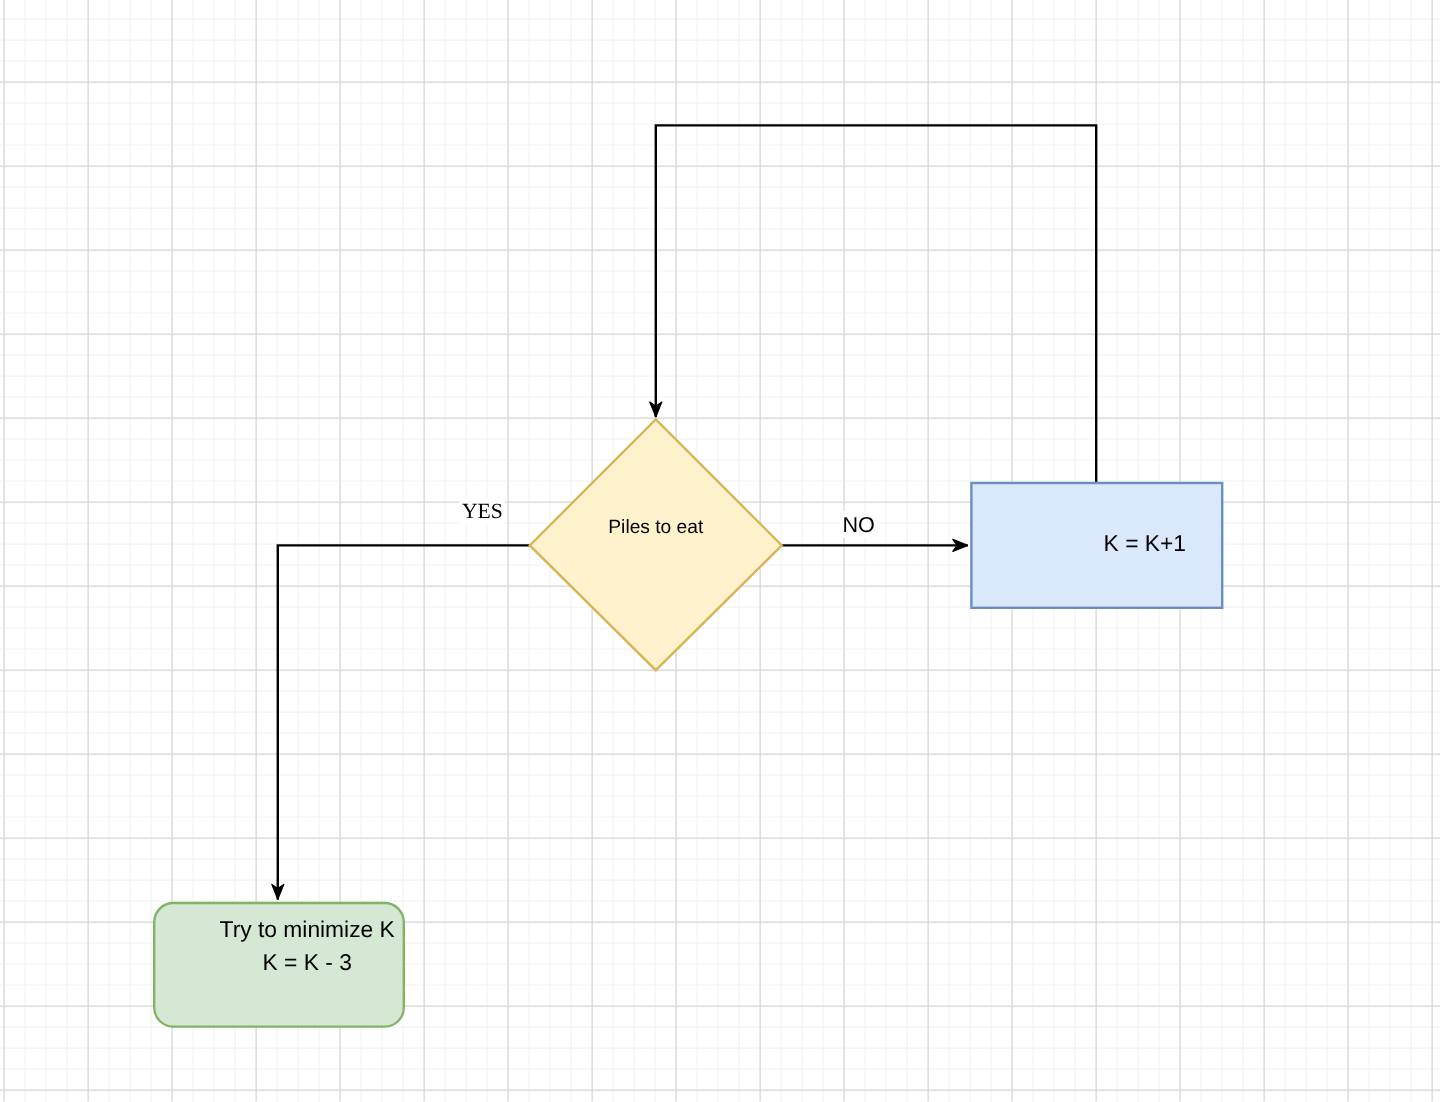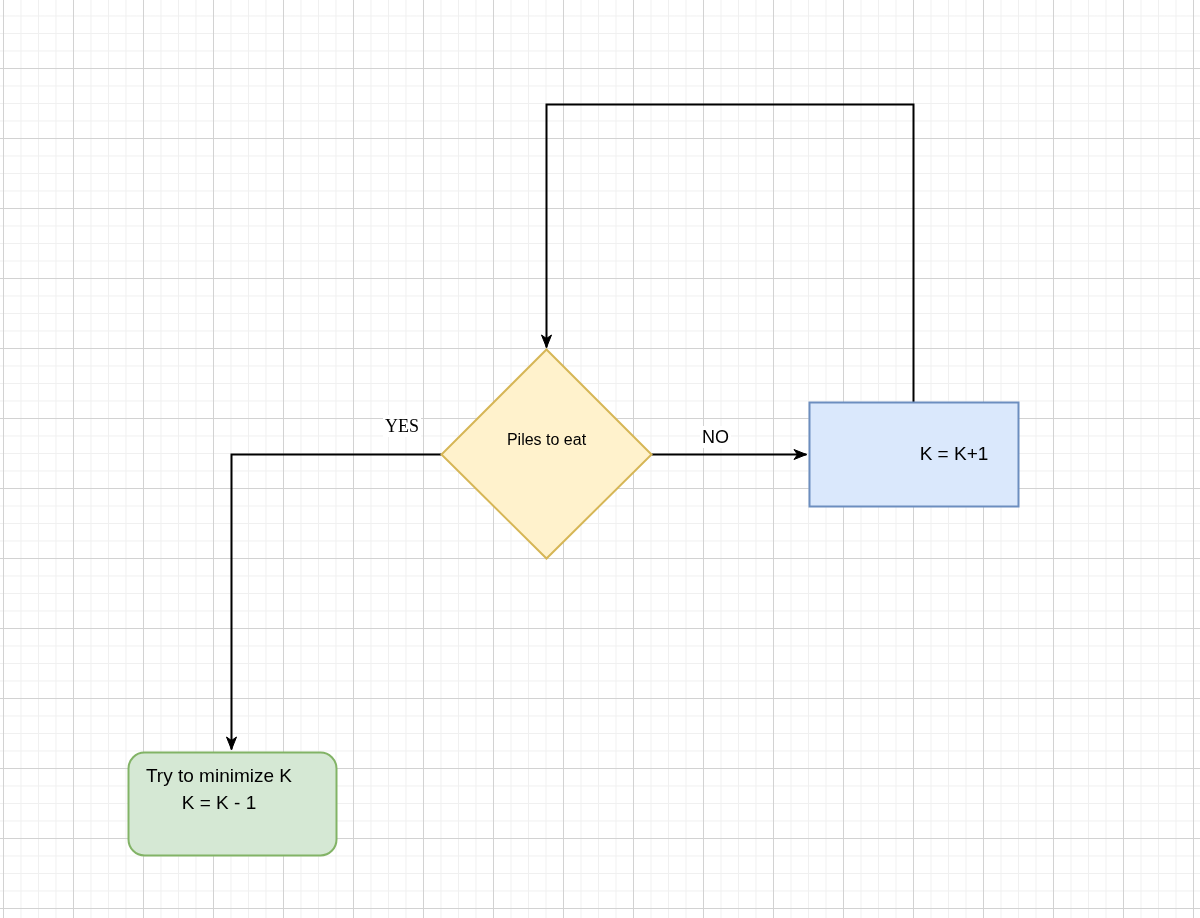--- a/index.html
+++ b/index.html
@@ -39,21 +39,21 @@
     font-size: 16px; line-height: 26px;
   }
   .increment-label {
     left: 809px; top: 402px; width: 210px; height: 104px;
     display: flex; align-items: center; justify-content: center;
     font-size: 19px;
     margin-left: 40px;
   }
   .minimize-label {
     left: 128px; top: 762px; width: 182px;
-    font-size: 19px; line-height: 27px;
+    font-size: 19px; line-height: 27px; padding-left: 37px;
   }
   .edge-label {
     position: absolute;
     color: #000000;
     font-size: 18px;
     line-height: 22px;
     background: var(--background, #ffffff);
     padding: 0 2px;
   }
   .yes-label { left: 383px; top: 415px; font-family: Liberation Serif, serif; }
@@ -87,19 +87,19 @@
   <div class="node-label decision-label">
     <span class="line">Piles to eat</span>
   </div>
 
   <div class="node-label increment-label">
     <span class="line">K = K+1</span>
   </div>
 
   <div class="node-label minimize-label">
     <span class="line">Try to minimize K</span>
-    <span class="line">K = K - 1</span>
+    <span class="line">K = K - 3</span>
   </div>
 
   <div class="edge-label yes-label">YES</div>
   <div class="edge-label no-label">NO</div>
 
 </div>
 
 </body></html>

